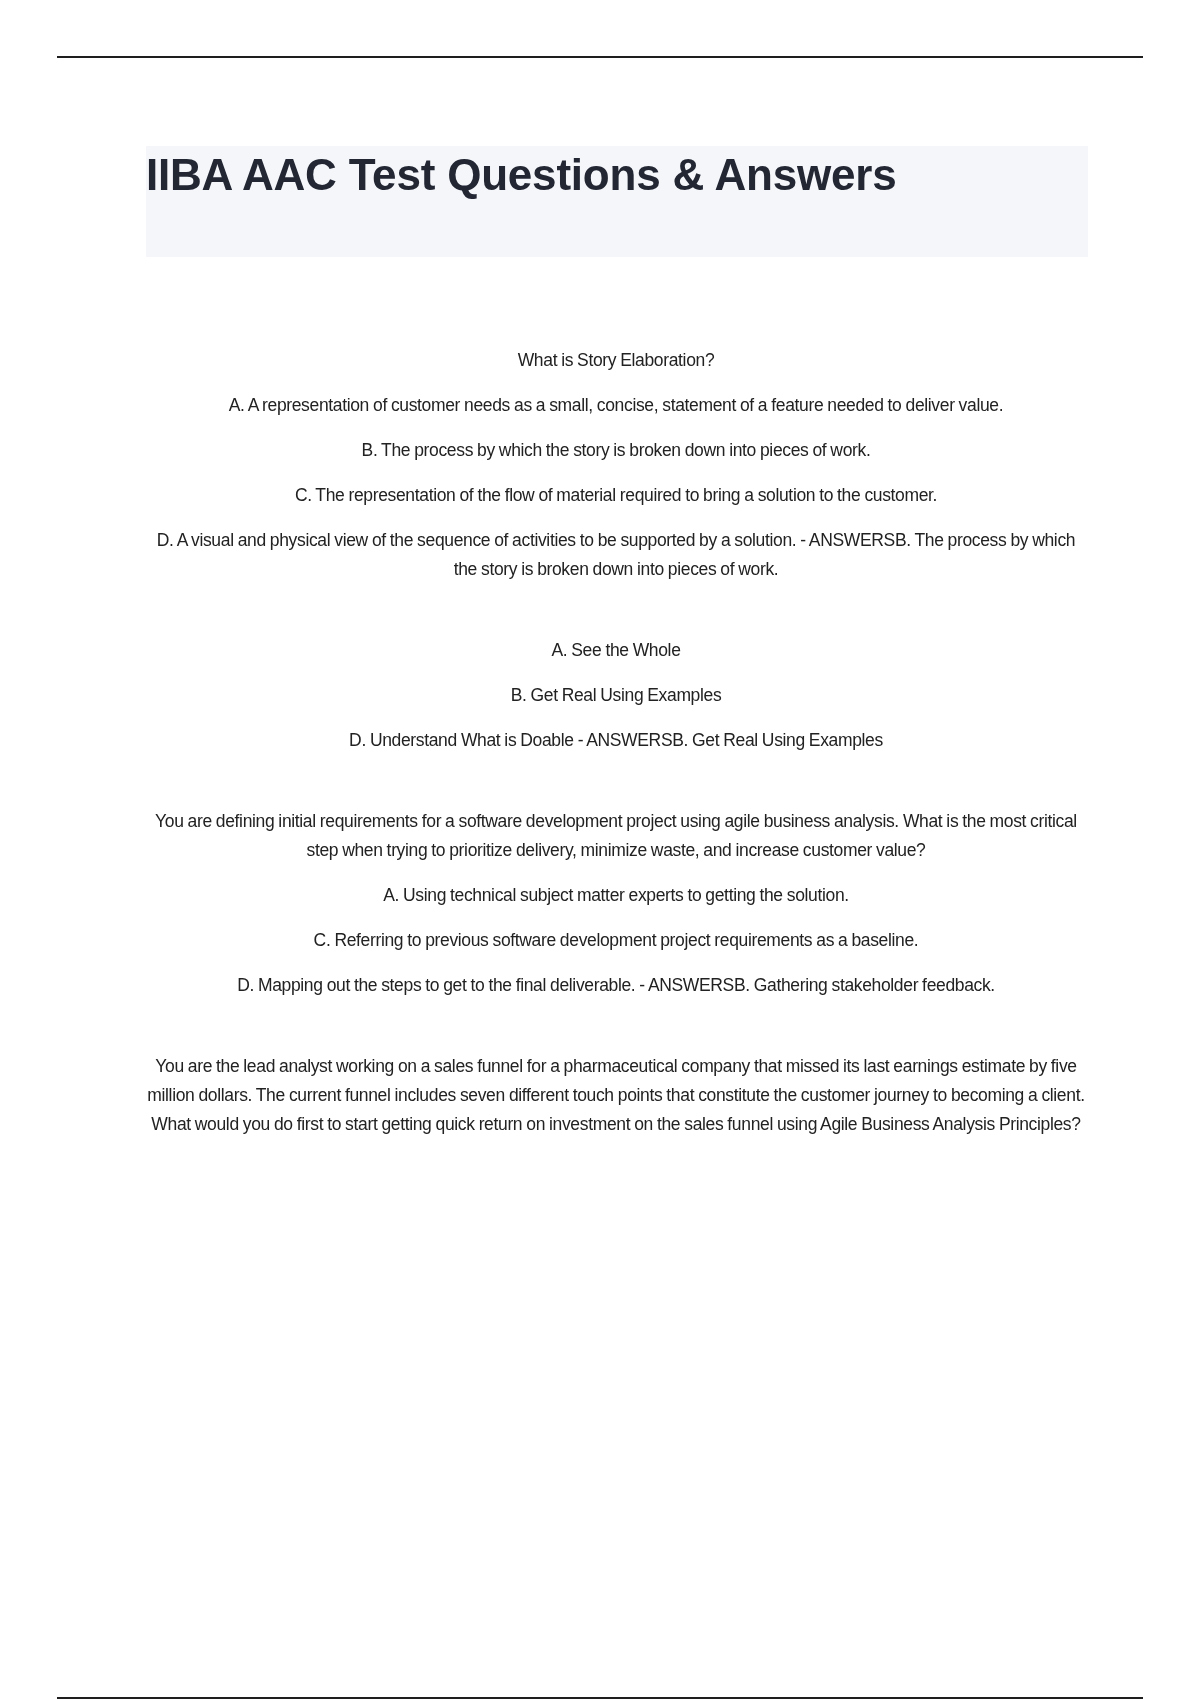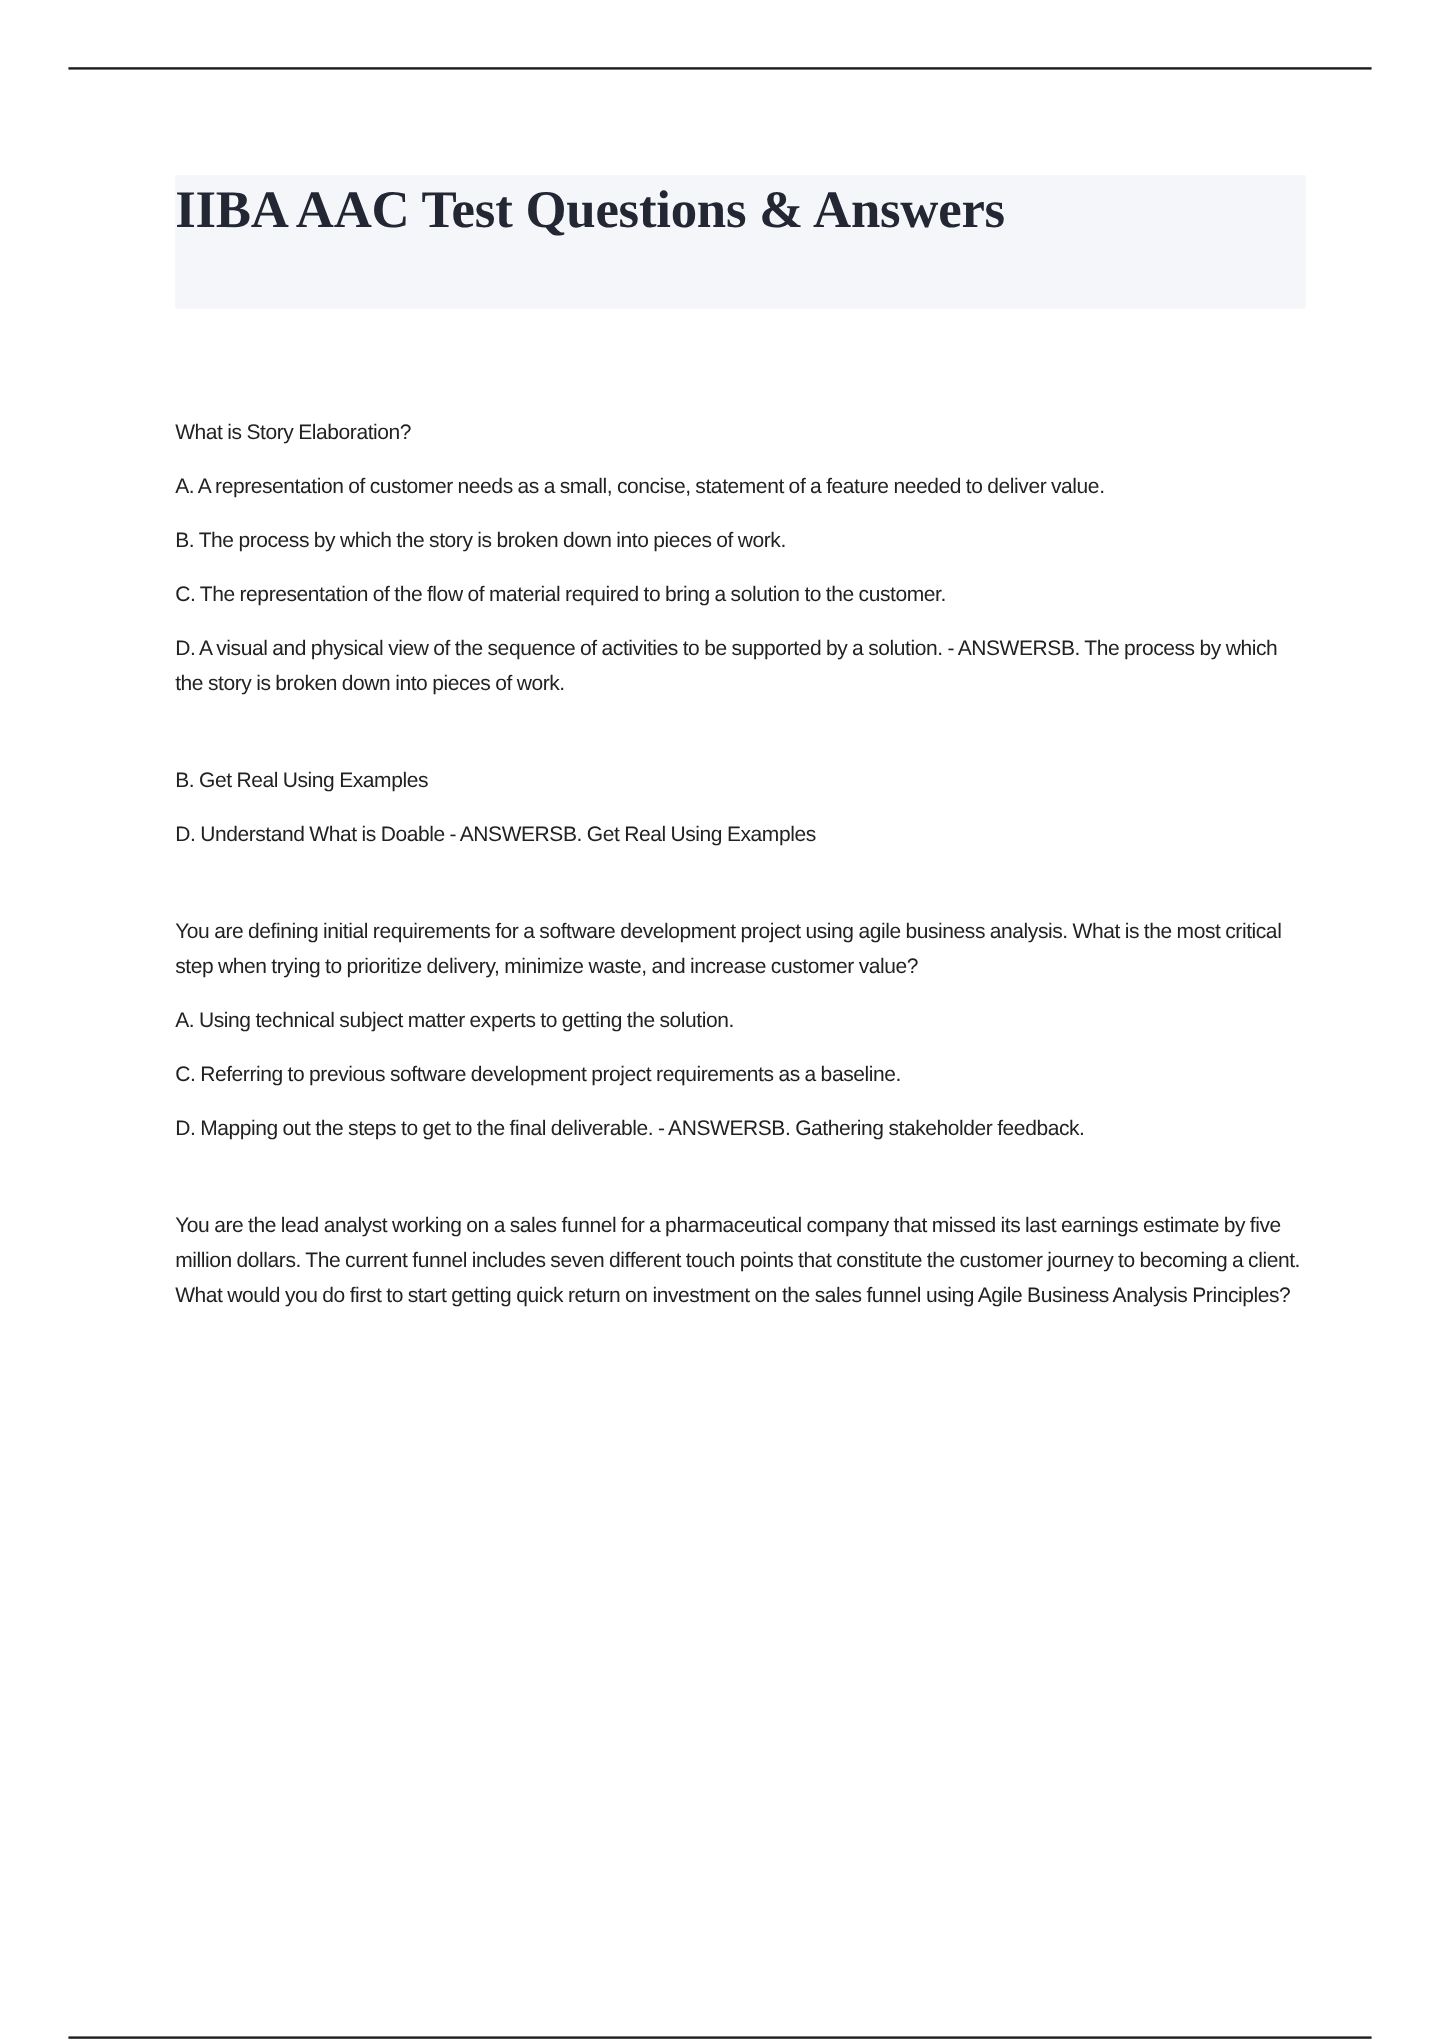--- a/index.html
+++ b/index.html
@@ -29,39 +29,40 @@
       position: absolute;
       left: 146px;
       top: 146px;
       width: 942px;
       height: 111px;
       background: #f5f6fa;
     }
     .title {
       margin: 0;
       padding: 0;
-      font-family: Liberation Serif, serif;
+      font-family: Liberation Sans, sans-serif;
       font-weight: bold;
       font-size: 44px;
       line-height: 56px;
       color: #222733;
       letter-spacing: -0.2px;
       position: relative;
       top: 1px;
       left: 0px;
     }
 
     .content {
       position: absolute;
       left: 146px;
       top: 346px;
       width: 940px;
     }
     .qblock {
       margin: 0;
+      text-align: center;
     }
     .para {
       margin: 0 0 16px 0;
       font-size: 17.5px;
       line-height: 29px;
       color: #222222;
       letter-spacing: -0.35px;
       word-spacing: -0.5px;
     }
     .qblock + .qblock { margin-top: 52px; }
@@ -81,20 +82,21 @@
 
   <div class="qblock">
     <p class="para">What is Story Elaboration?</p>
     <p class="para">A. A representation of customer needs as a small, concise, statement of a feature needed to deliver value.</p>
     <p class="para">B. The process by which the story is broken down into pieces of work.</p>
     <p class="para">C. The representation of the flow of material required to bring a solution to the customer.</p>
     <p class="para">D. A visual and physical view of the sequence of activities to be supported by a solution. - ANSWERSB. The process by which the story is broken down into pieces of work.</p>
   </div>
 
   <div class="qblock">
+    <p class="para">A. See the Whole</p>
     <p class="para">B. Get Real Using Examples</p>
     <p class="para">D. Understand What is Doable - ANSWERSB. Get Real Using Examples</p>
   </div>
 
   <div class="qblock">
     <p class="para">You are defining initial requirements for a software development project using agile business analysis. What is the most critical step when trying to prioritize delivery, minimize waste, and increase customer value?</p>
     <p class="para">A. Using technical subject matter experts to getting the solution.</p>
     <p class="para">C. Referring to previous software development project requirements as a baseline.</p>
     <p class="para">D. Mapping out the steps to get to the final deliverable. - ANSWERSB. Gathering stakeholder feedback.</p>
   </div>

